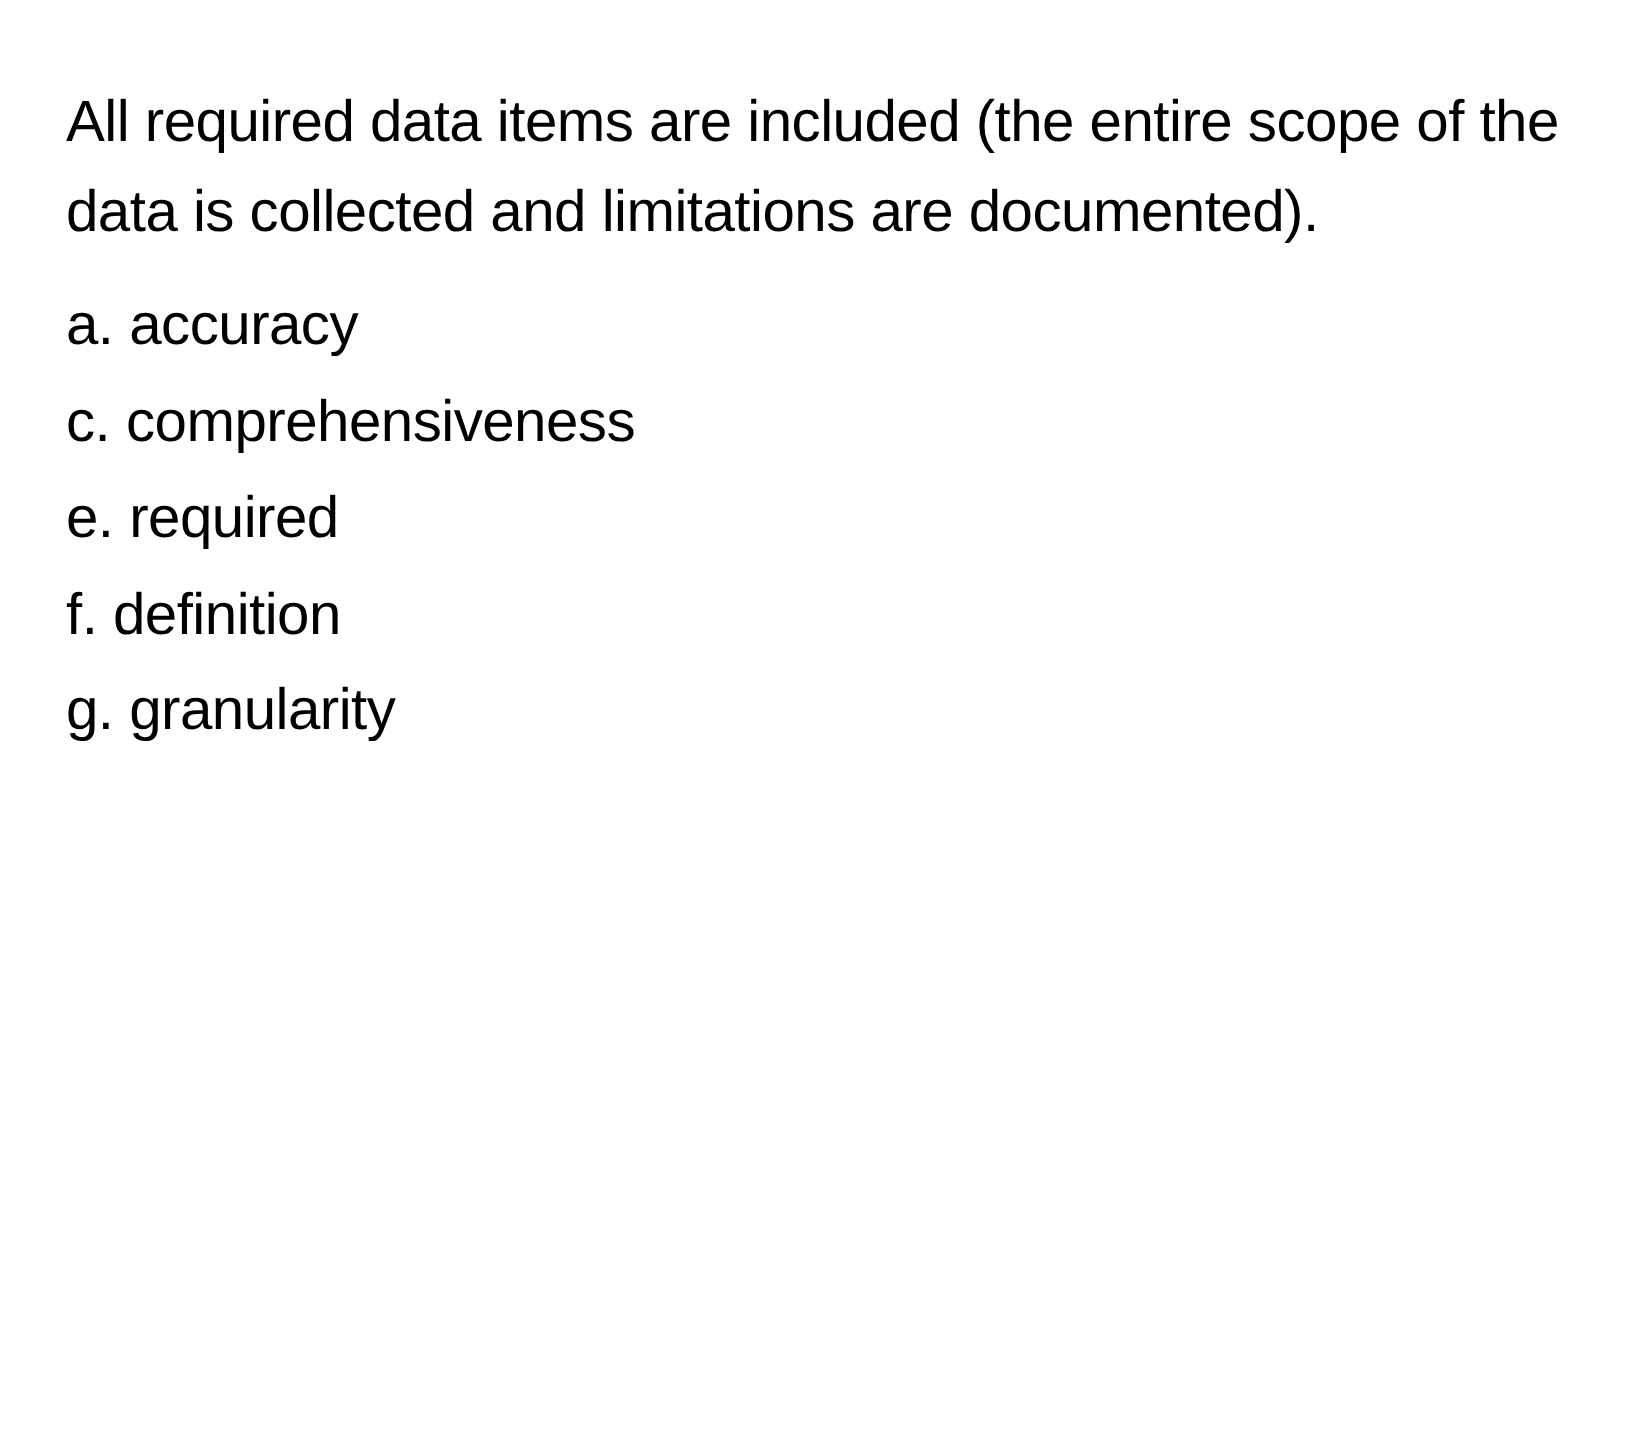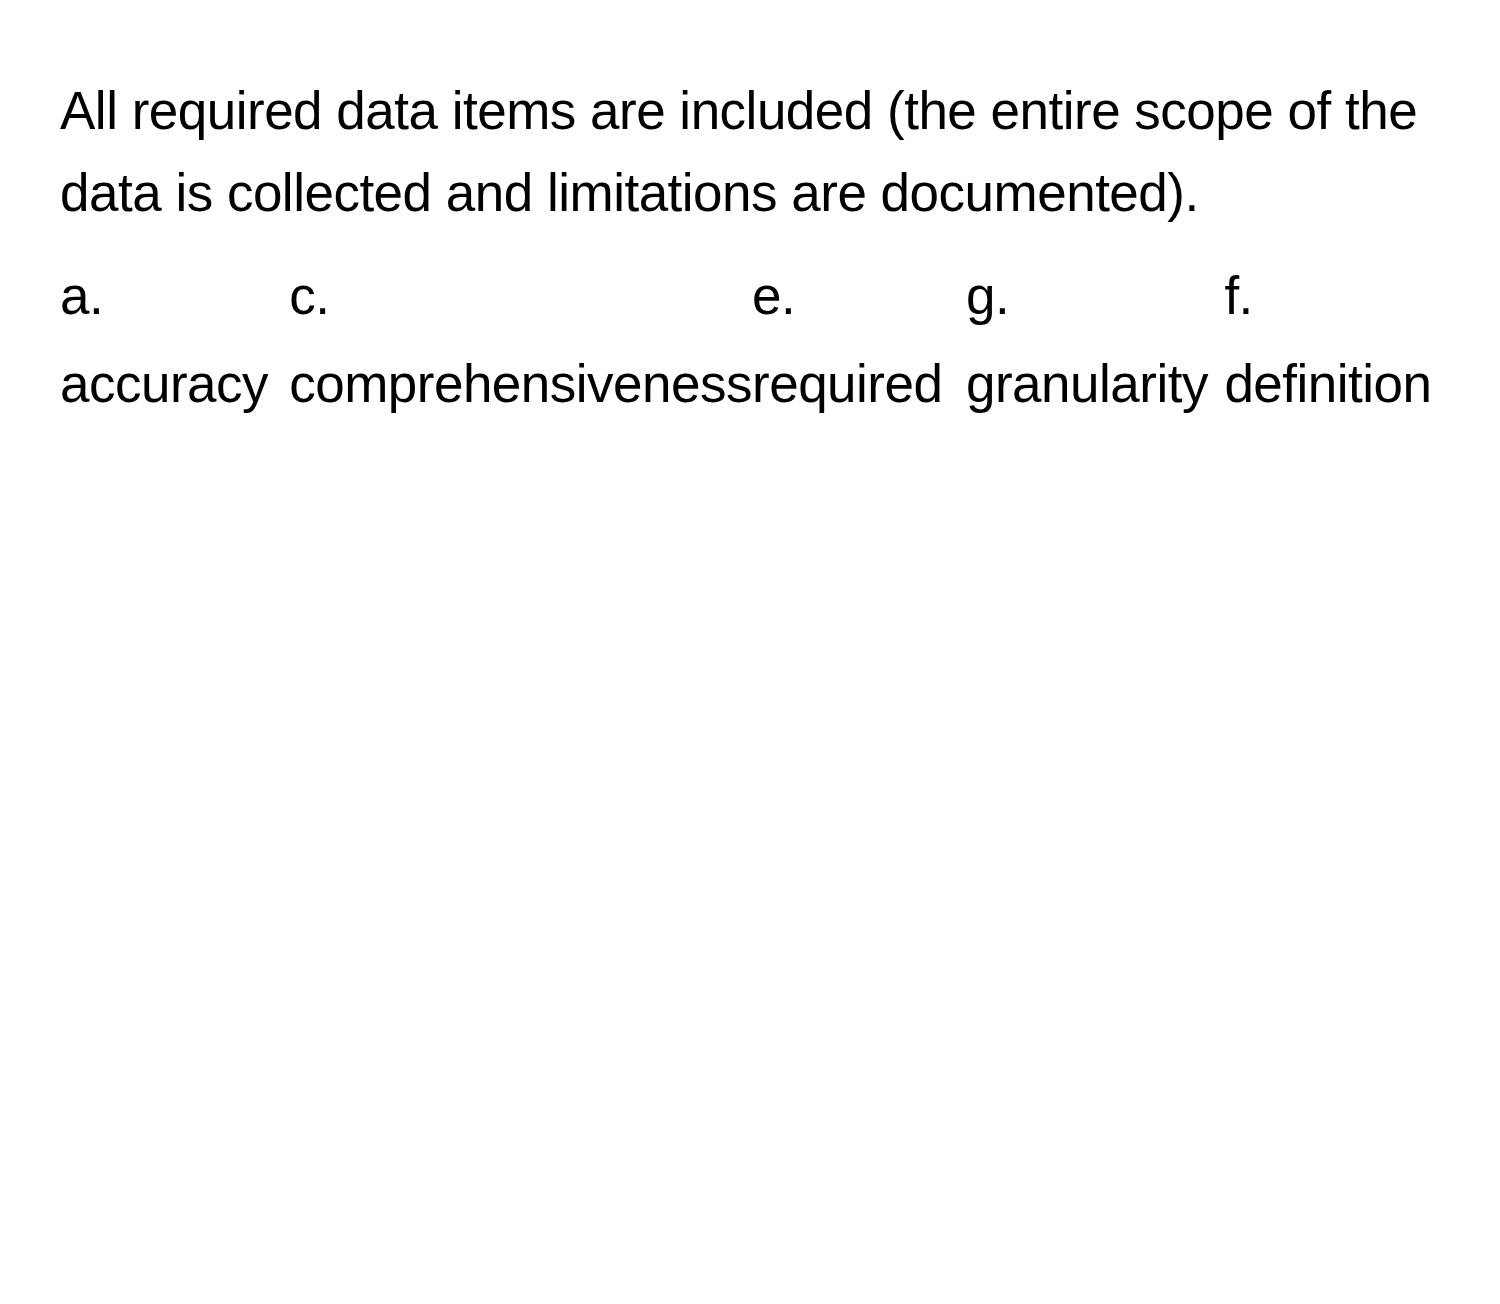--- a/index.html
+++ b/index.html
@@ -16,21 +16,21 @@
       padding: 70px 60px 60px 60px;
     }
     .question-text {
       font-size: 53px;
       line-height: 1.55;
       margin-bottom: 18px;
       letter-spacing: -0.5px;
     }
     .options {
       display: flex;
-      flex-direction: row;
+      flex-direction: column;
     }
     .option {
       font-size: 53px;
       line-height: 1.65;
       letter-spacing: -0.5px;
     }
     .option-label {
       display: inline;
     }
     .option-text {
@@ -49,20 +49,20 @@
   </div>
   <div class="option">
     <span class="option-label">c.</span>
     <span class="option-text">comprehensiveness</span>
   </div>
   <div class="option">
     <span class="option-label">e.</span>
     <span class="option-text">required</span>
   </div>
   <div class="option">
+    <span class="option-label">f.</span>
+    <span class="option-text">definition</span>
+  </div>
+  <div class="option">
     <span class="option-label">g.</span>
     <span class="option-text">granularity</span>
-  </div>
-  <div class="option">
-    <span class="option-label">f.</span>
-    <span class="option-text">definition</span>
   </div>
 </div>
 
 </body></html>

